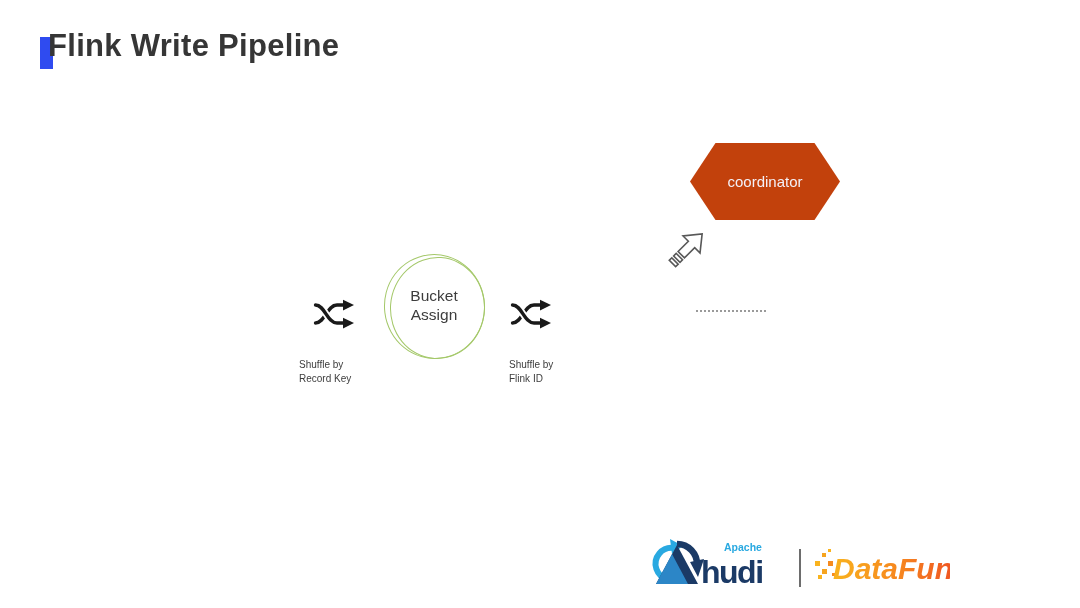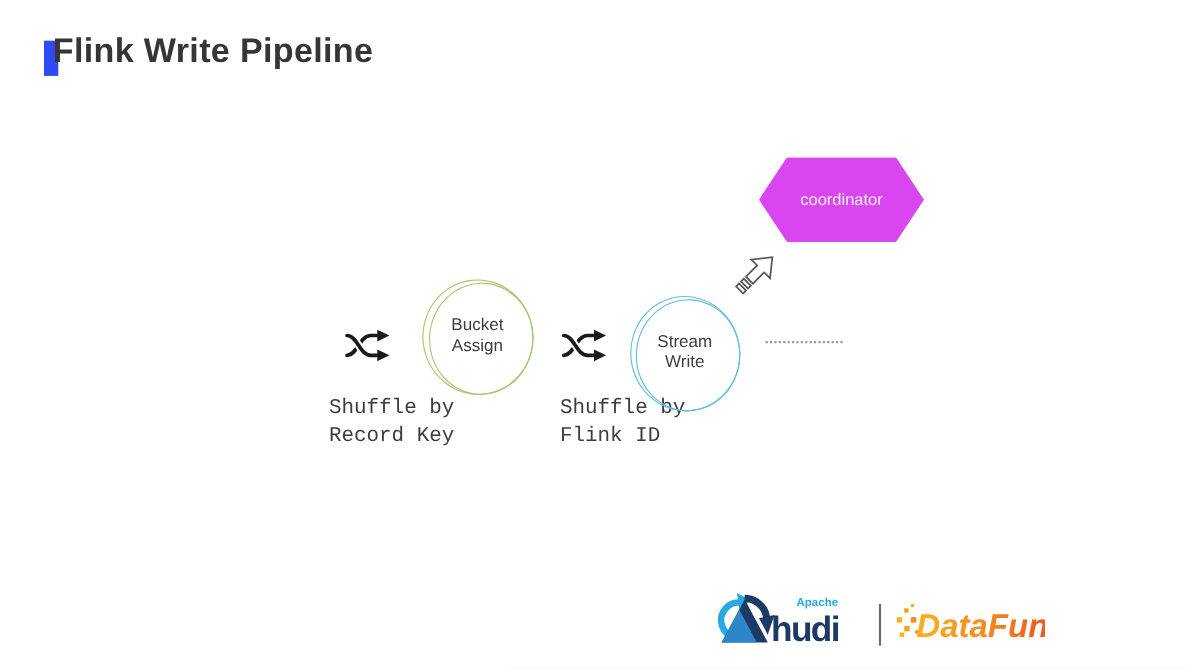--- a/index.html
+++ b/index.html
@@ -9,21 +9,21 @@
   }
   
   .accent-bar{position:absolute;left:40px;top:37px;width:13px;height:32px;background:#2F4BF0;}
   .slide-title{
     position:absolute;left:48px;top:28px;margin:0;
     font-size:31px;font-weight:700;color:#363636;letter-spacing:.3px;
   }
   
   .hexagon{
     position:absolute;left:690px;top:143px;width:150px;height:77px;
-    background:#d946ef;
+    background:#c2410c;
     clip-path:polygon(17% 0,83% 0,100% 50%,83% 100%,17% 100%,0 50%);
     display:flex;align-items:center;justify-content:center;
   }
   .hexagon-label{color:#F4F1F8;font-size:15px;}
   
   .striped-arrow{position:absolute;left:661px;top:221px;width:54px;height:54px;}
   .striped-arrow path,.striped-arrow rect{fill:#ffffff;stroke:#585858;stroke-width:1.6;stroke-linejoin:miter;}
   
   .node{position:absolute;}
   .ring{position:absolute;border-radius:50%;border:1.5px solid;}
@@ -47,21 +47,21 @@
   .node-clean{left:792px;top:272px;width:99px;height:99px;}
   .node-clean .ring-a{left:0;top:0;width:97px;height:97px;}
   
   .shuffle{position:absolute;width:46px;height:33px;}
   .shuffle-1{left:312px;top:297px;}
   .shuffle-2{left:509px;top:297px;}
   .shuffle .sline{fill:none;stroke:#1a1a1a;stroke-width:3.4;stroke-linecap:round;}
   .shuffle .scase{fill:none;stroke:#ffffff;stroke-width:7;}
   .shuffle polygon{fill:#1a1a1a;}
   .shuffle-label{
-    position:absolute;font-size:19px;line-height:1.35;color:#3D3D3D;white-space:nowrap;font-family:Liberation Mono, monospace;
+    position:absolute;font-size:10px;line-height:1.35;color:#3D3D3D;white-space:nowrap;
   }
   .shuffle-label-1{left:299px;top:358px;}
   .shuffle-label-2{left:509px;top:358px;}
   
   .dotted-connector{position:absolute;left:696px;top:310px;width:70px;height:0;
     border-top:2px dotted #9a9a9a;}
   
   .hudi-logo{position:absolute;left:646px;top:536px;width:140px;height:55px;}
   .logo-divider{position:absolute;left:799px;top:549px;width:2px;height:38px;background:#6d6d6d;}
   .datafun-logo{position:absolute;left:815px;top:542px;width:135px;height:48px;}
@@ -113,28 +113,20 @@
     <path class="scase" d="M3.5,8 C13,8 15,26 25,26 L32,26"></path>
     <path class="sline" d="M3.5,8 C13,8 15,26 25,26 L32,26"></path>
     <polygon points="31,2.8 42,8 31,13.5"></polygon>
     <polygon points="31,20.8 42,26 31,31.5"></polygon>
   </svg>
   <div class="shuffle-label shuffle-label-2">
     <div>Shuffle by</div>
     <div>Flink ID</div>
   </div>
 
-  <div class="node node-blue node-stream">
-    <div class="ring ring-a"></div>
-    <div class="ring ring-b"></div>
-    <div class="node-label">
-      <div>Stream</div>
-      <div>Write</div>
-    </div>
-  </div>
 
   <div class="dotted-connector"></div>
 
 
   <svg class="hudi-logo" viewBox="0 0 140 55">
     <path d="M 28,12 A 16,16 0 1 0 37,39" fill="none" stroke="#29A9E1" stroke-width="6"></path>
     <polygon points="24,3 37,10 26,18" fill="#29A9E1"></polygon>
     <polygon points="31,9 10,48 52,48" fill="#1B3A66"></polygon>
     <polygon points="26,18 10,48 42,48" fill="#2C86C7"></polygon>
     <path d="M 31,8 A 20,20 0 0 1 51,29" fill="none" stroke="#1B3A66" stroke-width="6.5"></path>

